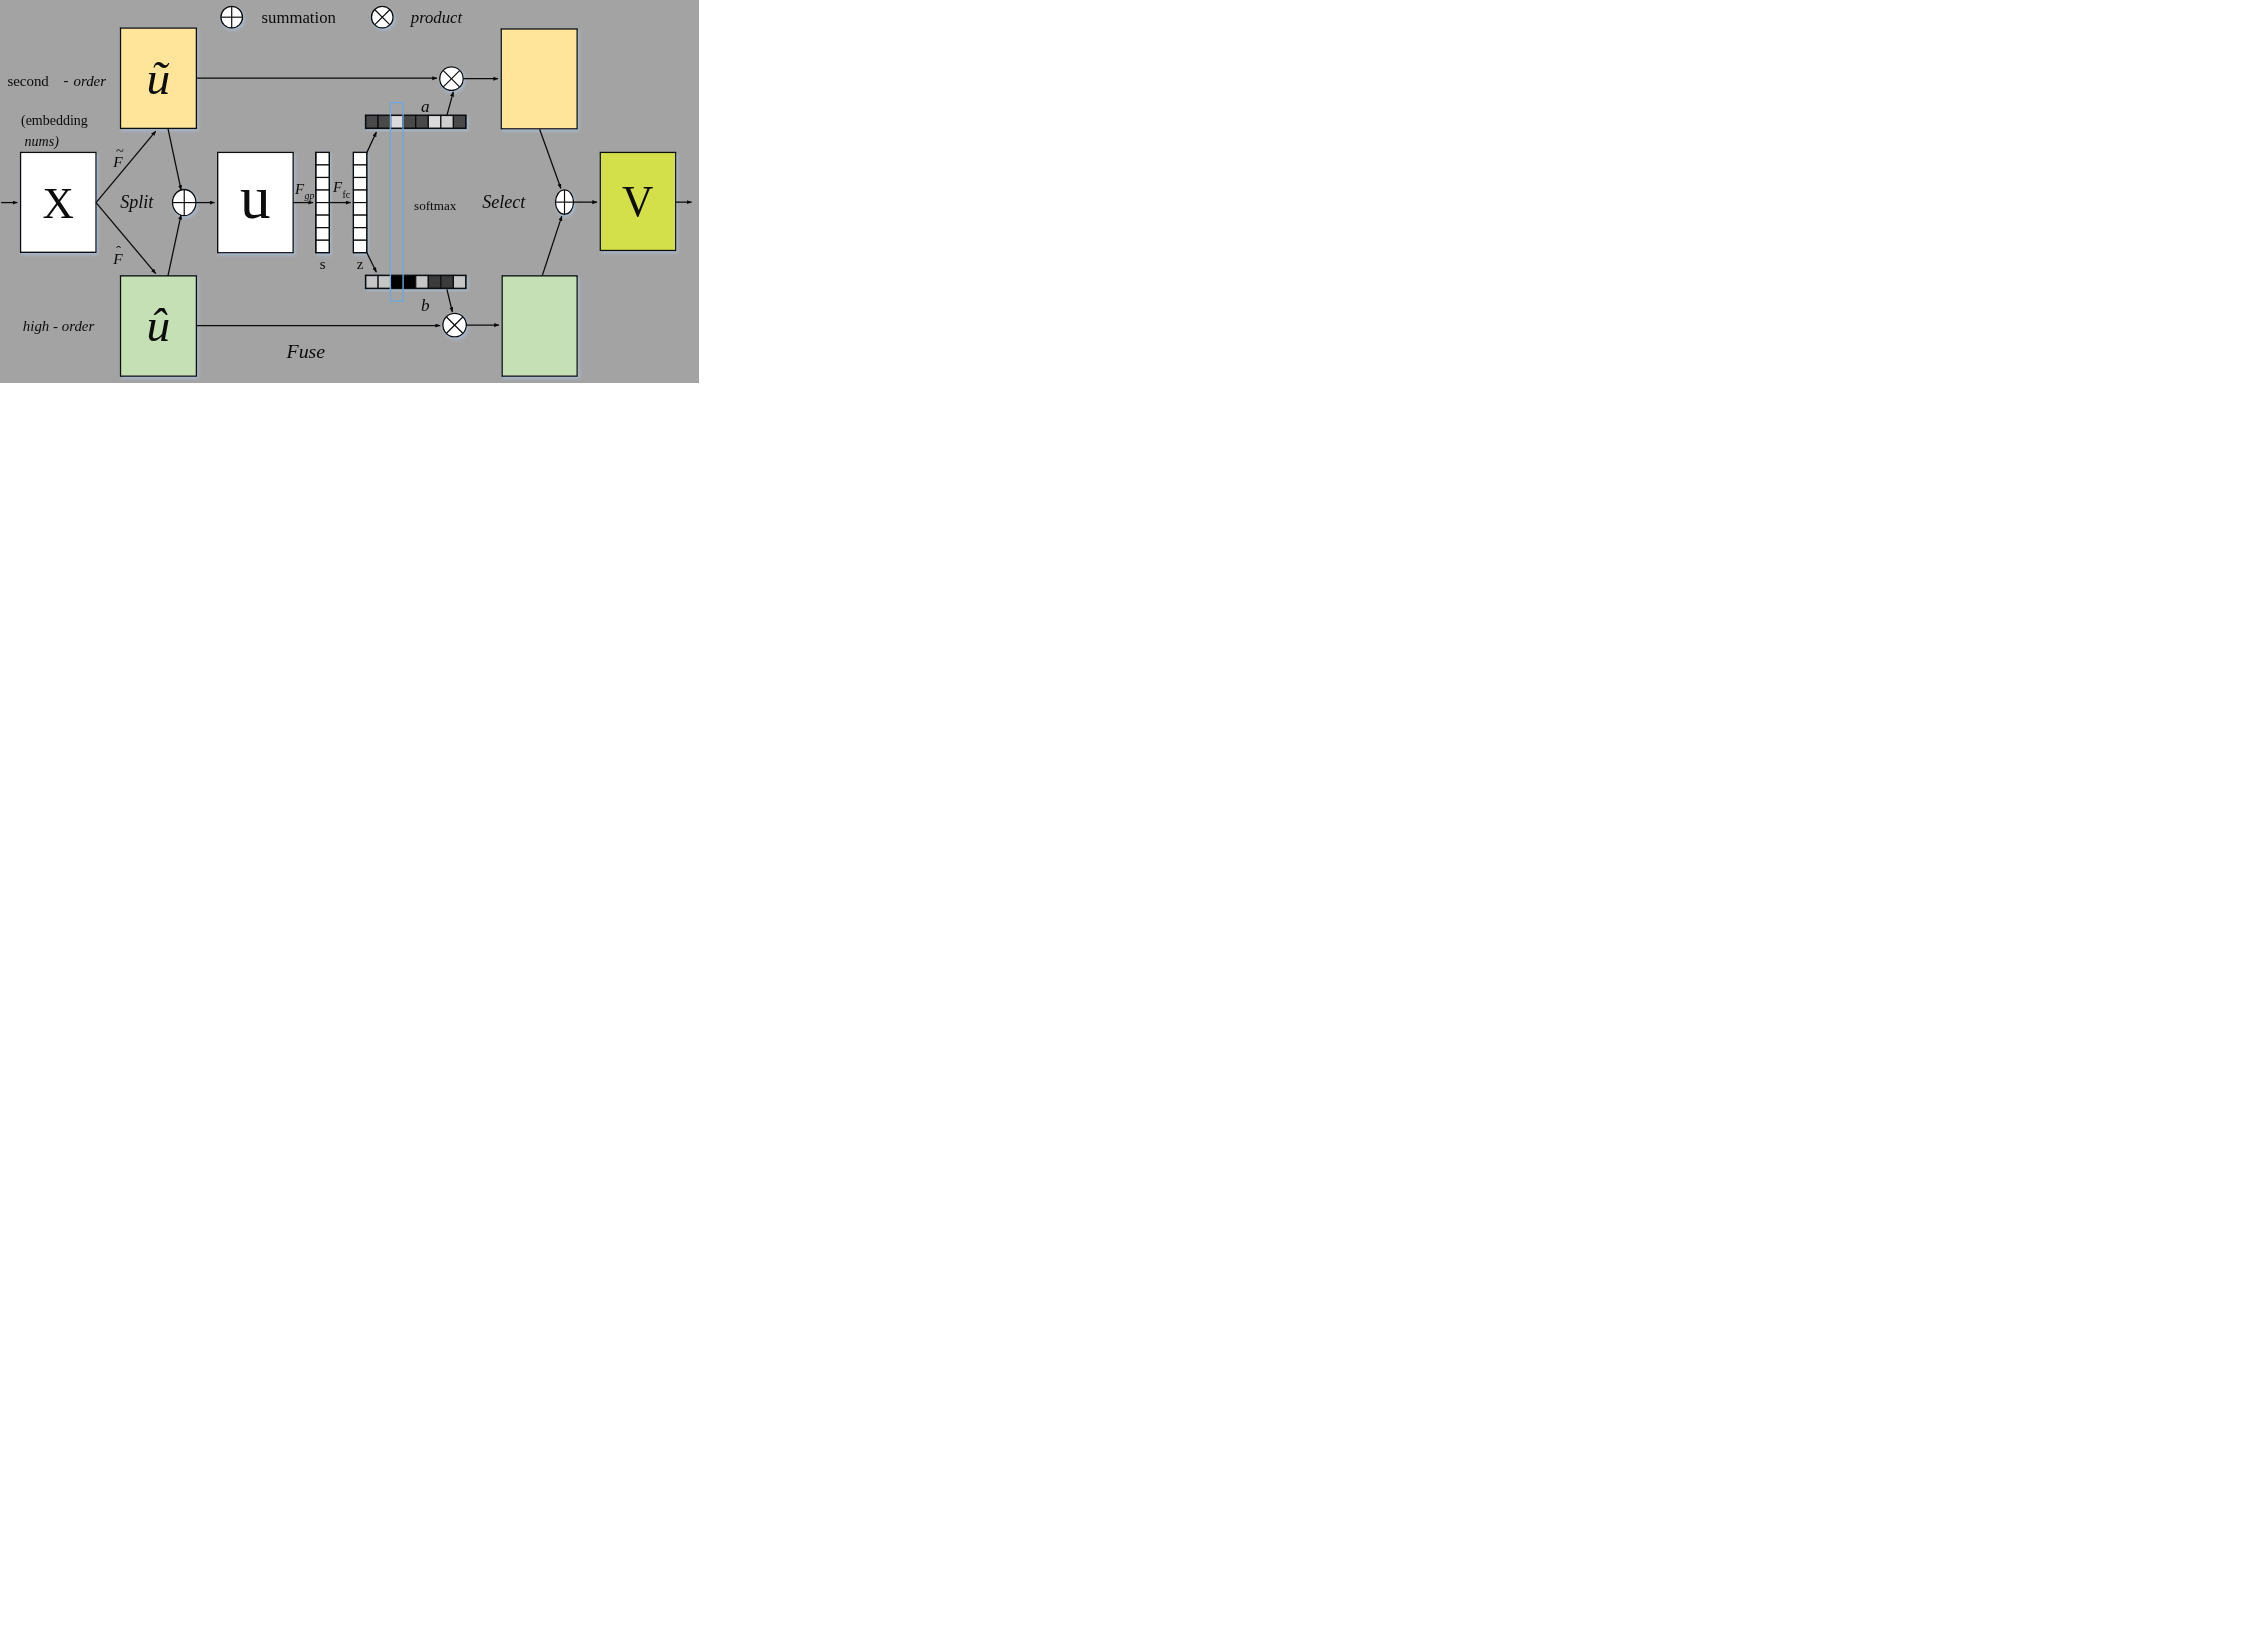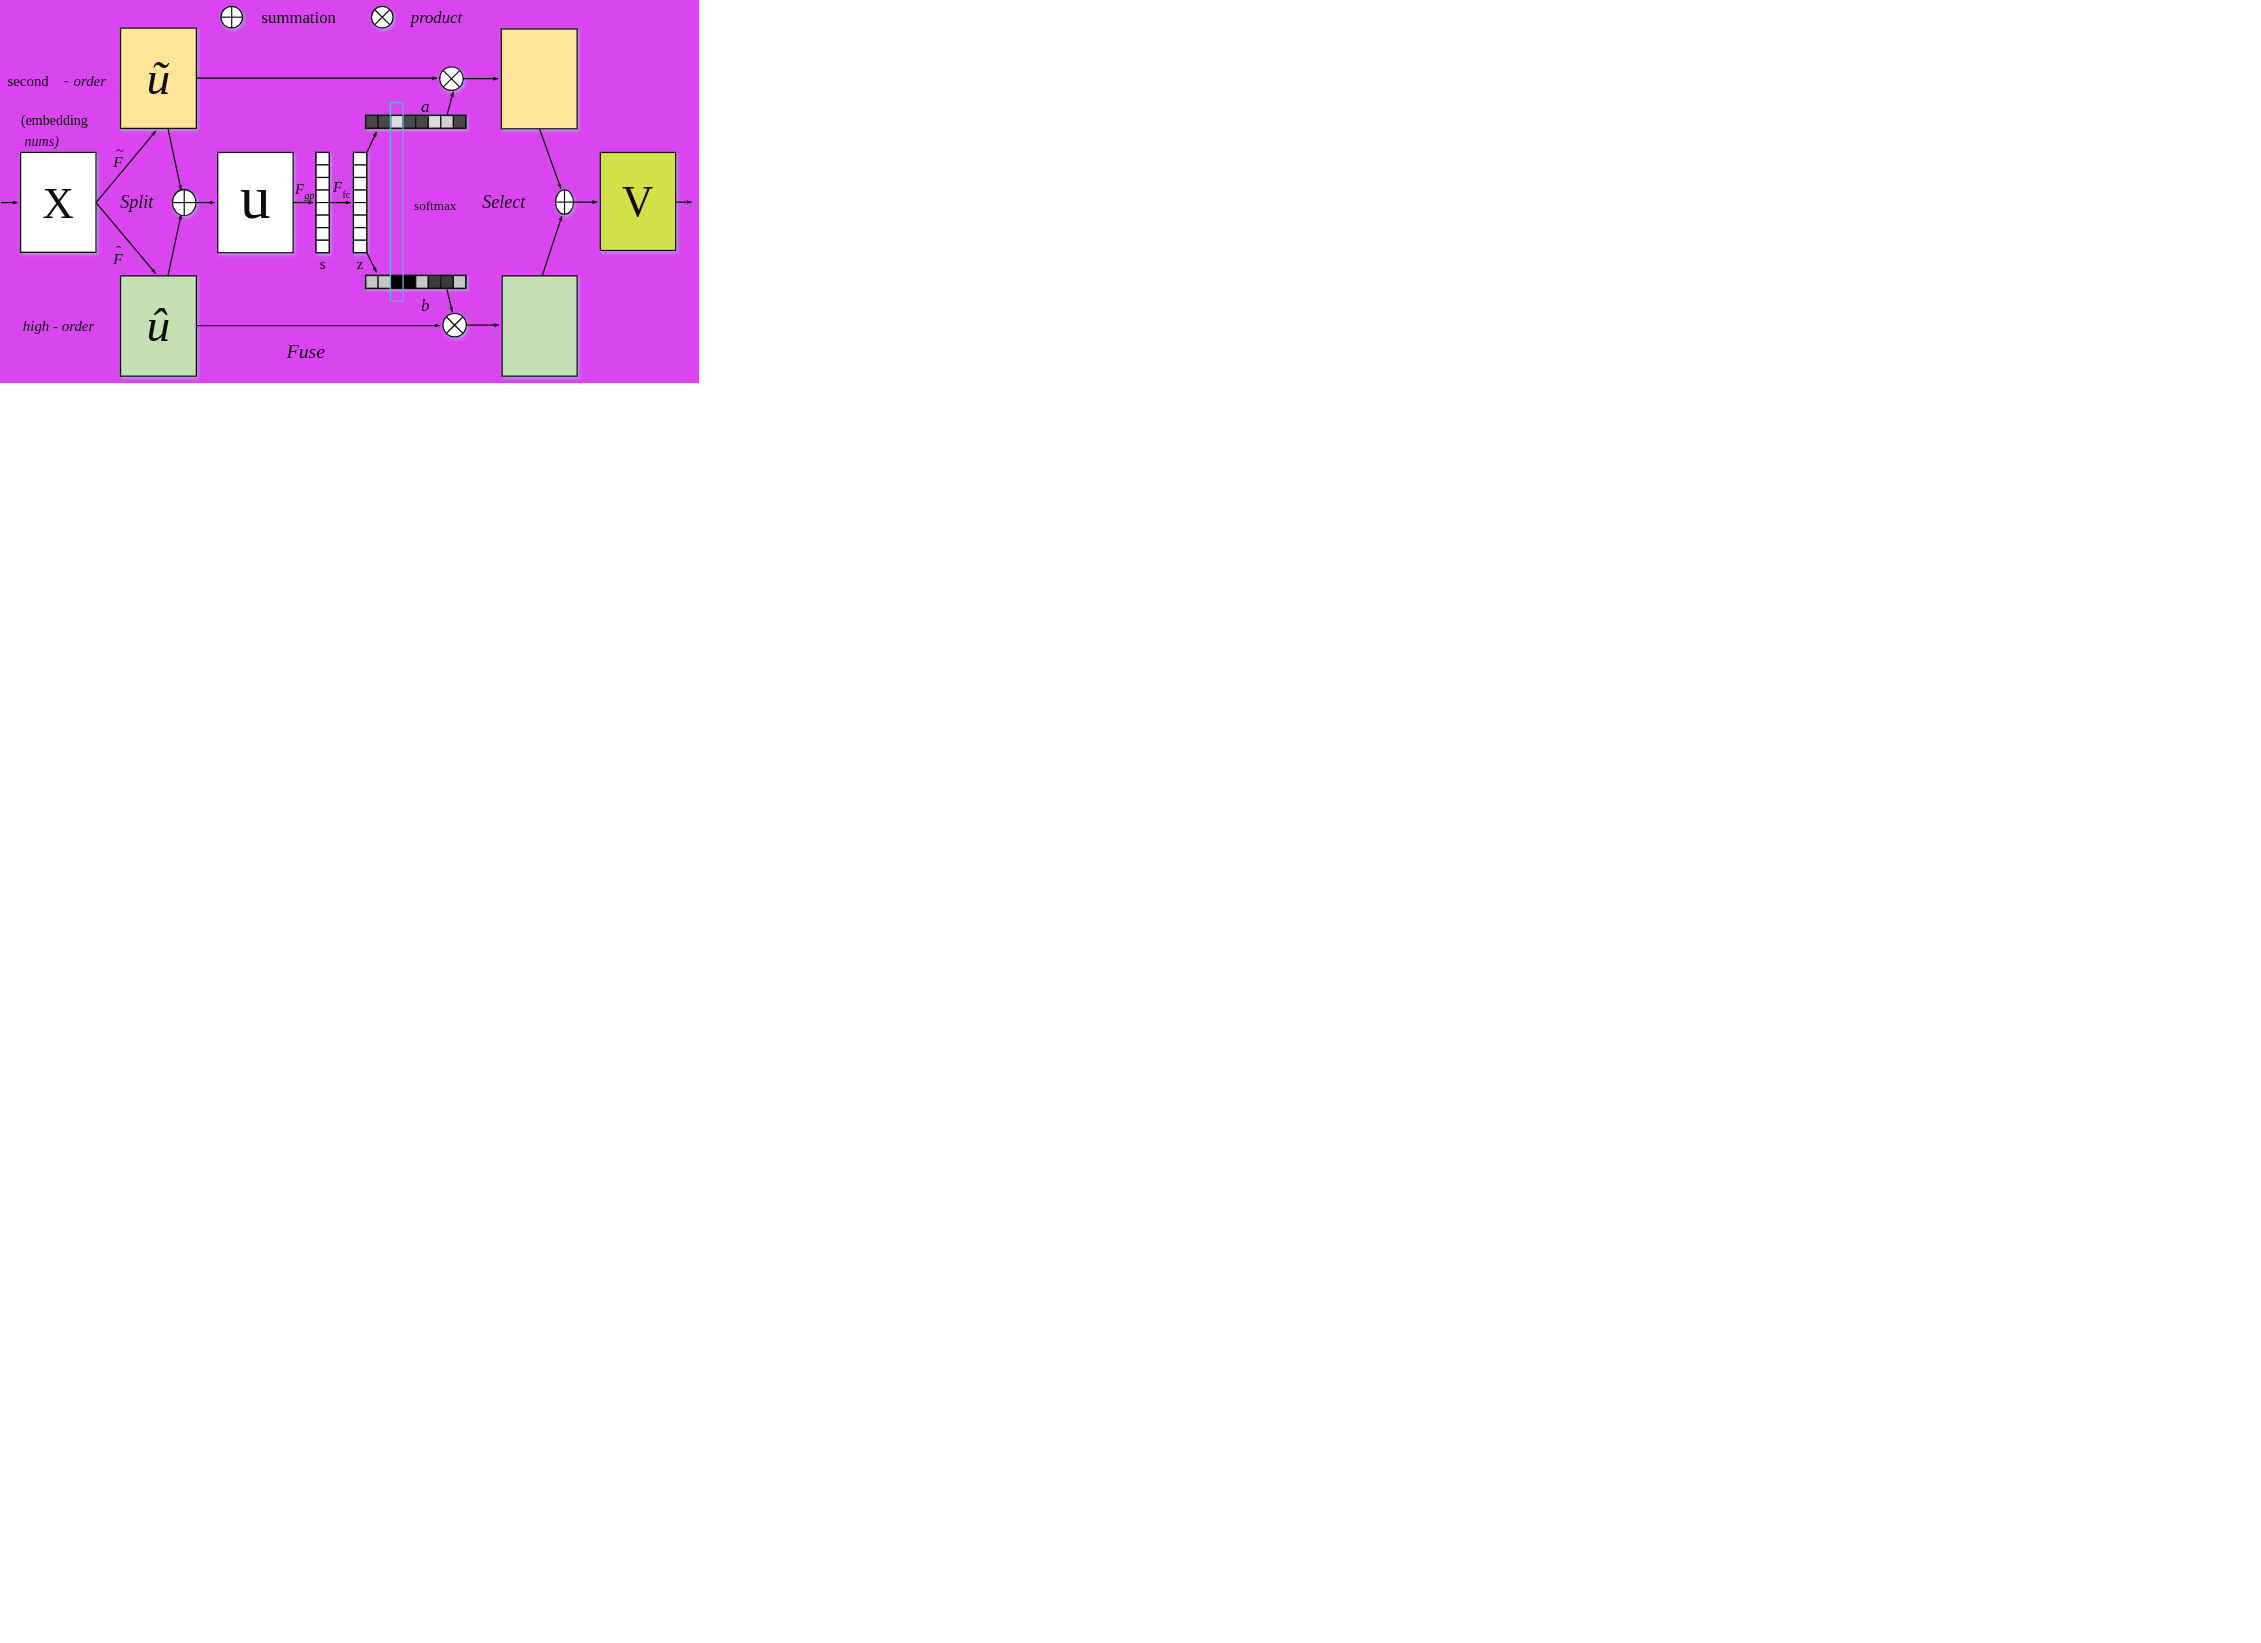--- a/index.html
+++ b/index.html
@@ -1,16 +1,16 @@
 <!DOCTYPE html>
 <html style="font-size:7.2px"><head>
 <meta charset="utf-8">
 <style>
   html,body{margin:0;padding:0;background:#ffffff;}
-  .stage{position:relative;width:699px;height:383px;background:#d946ef;
+  .stage{position:relative;width:699px;height:383px;background:#a3a3a3;
          font-family:"Liberation Serif","DejaVu Serif",serif;}
   svg{display:block;}
   text{fill:#0a0a0a;}
   .t-up{font-style:normal;}
   .t-it{font-style:italic;}
   .box-stroke{stroke:#0a0a0a;stroke-width:3;}
   .line{stroke:#0a0a0a;stroke-width:2.8;fill:none;}
   .thin{stroke:#0a0a0a;stroke-width:2.6;}
 </style>
 </head>

